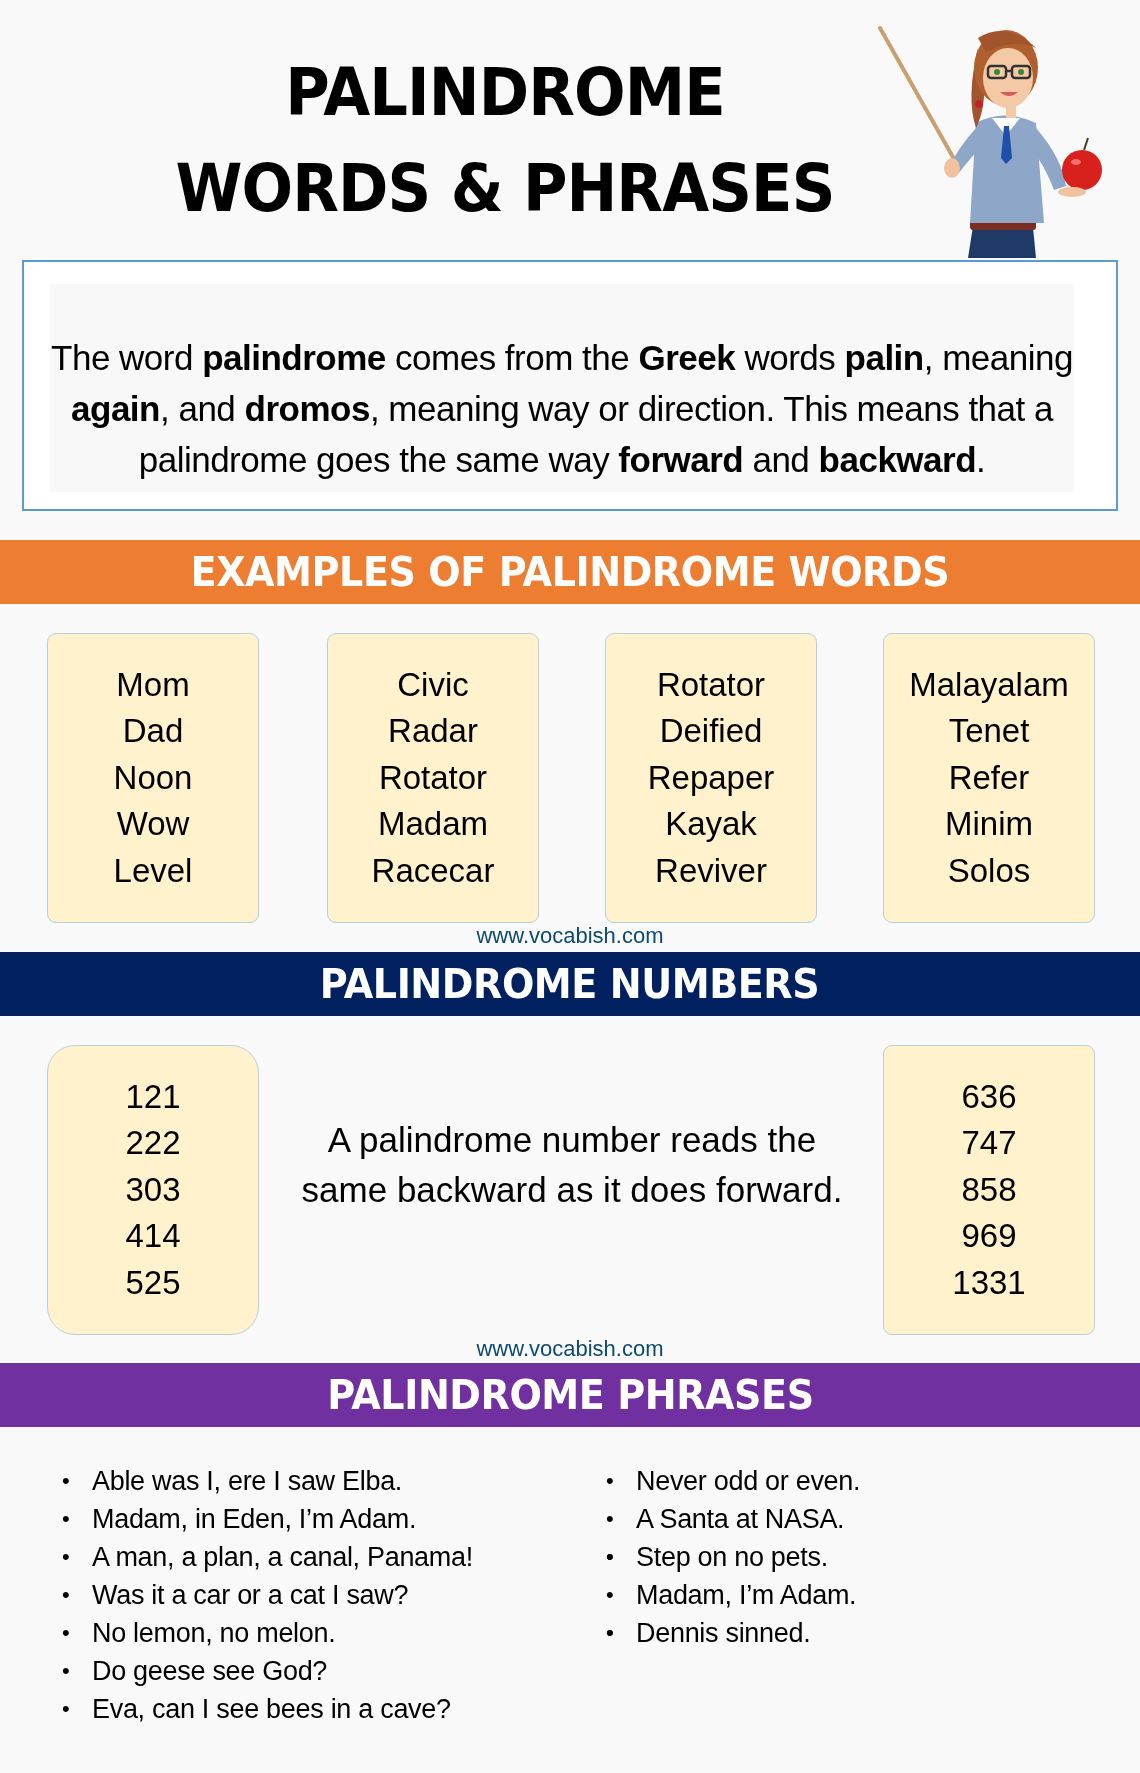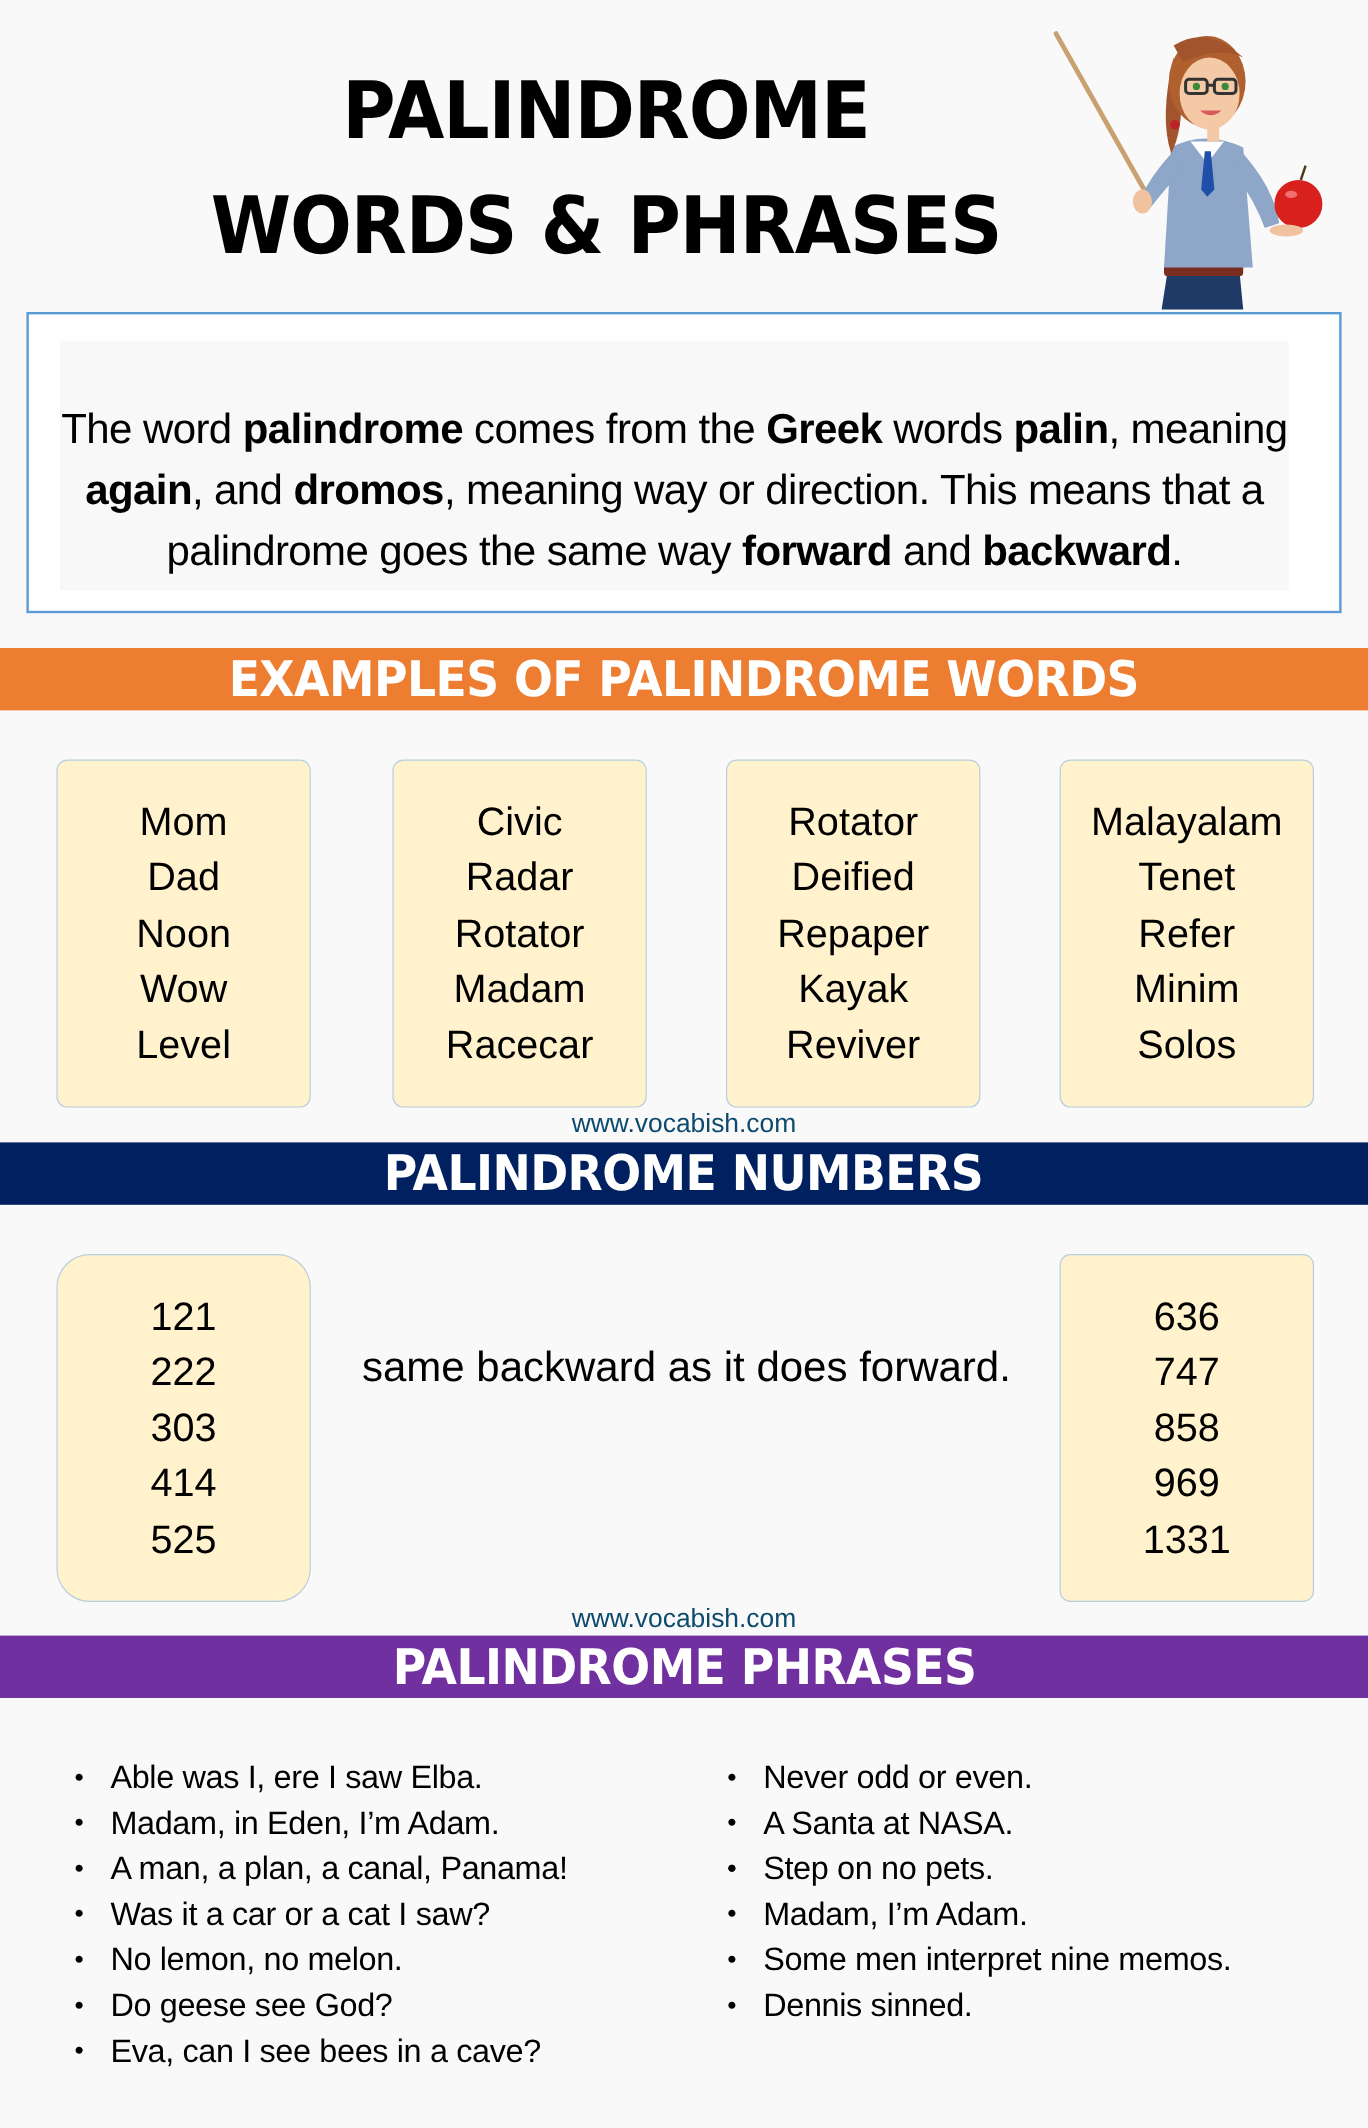--- a/index.html
+++ b/index.html
@@ -10,21 +10,21 @@
   #title-1 { top: 60px; }
   #title-2 { top: 156px; }
 
   .teacher { position: absolute; left: 866px; top: 8px; width: 240px; height: 252px; }
 
   .intro-box { position: absolute; left: 22px; top: 260px; width: 1096px; height: 251px; background: #fff; border: 2px solid #5b9bd5; }
   .intro-panel { position: absolute; left: 26px; top: 22px; width: 1024px; height: 208px; background: #f8f8f8; display: flex; align-items: center; justify-content: center; text-align: center; }
   .intro-text { font-family: "Liberation Sans", sans-serif; font-size: 35px; line-height: 51px; letter-spacing: -0.5px; margin-top: 40px; }
   .intro-text b { font-weight: bold; }
 
-  .band { position: absolute; left: 0; width: 1140px; height: 52px; display: flex; align-items: center; justify-content: center; color: #fff; font-family: "DejaVu Sans", sans-serif; font-weight: bold; font-size: 41px; letter-spacing: -0.5px; }
+  .band { position: absolute; left: 0; width: 1140px; height: 64px; display: flex; align-items: center; justify-content: center; color: #fff; font-family: "DejaVu Sans", sans-serif; font-weight: bold; font-size: 41px; letter-spacing: -0.5px; }
   .band span { transform: scaleX(0.93); display: inline-block; }
   #band-words { top: 540px; background: #ed7d31; }
   #band-numbers { top: 952px; background: #002060; }
   #band-phrases { top: 1363px; background: #7030a0; }
 
   .card { position: absolute; width: 212px; height: 290px; background: #fff2cc; border: 1px solid #b7d0dc; border-radius: 9px; display: flex; flex-direction: column; align-items: center; justify-content: center; }
   .card .item { font-family: "Liberation Sans", sans-serif; font-size: 33px; line-height: 46.5px; }
 
   .wm { position: absolute; left: 0; width: 1140px; text-align: center; font-family: "Liberation Sans", sans-serif; font-size: 22px; color: #0c4a6e; }
   #wm-1 { top: 923px; }
@@ -119,20 +119,21 @@
 
 <div class="card" style="left:47px; top:1045px;border-radius:28px;">
   <div class="item">121</div>
   <div class="item">222</div>
   <div class="item">303</div>
   <div class="item">414</div>
   <div class="item">525</div>
 </div>
 
 <div class="num-desc">
+  <div>A palindrome number reads the</div>
   <div>same backward as it does forward.</div>
 </div>
 
 <div class="card" style="left:883px; top:1045px;">
   <div class="item">636</div>
   <div class="item">747</div>
   <div class="item">858</div>
   <div class="item">969</div>
   <div class="item">1331</div>
 </div>
@@ -152,15 +153,15 @@
   <li><span class="bullet">•</span><span>Do geese see God?</span></li>
   <li><span class="bullet">•</span><span>Eva, can I see bees in a cave?</span></li>
 </ul>
 
 <ul id="phrases-right" class="phrase-col">
   <li><span class="bullet">•</span><span>Never odd or even.</span></li>
   <li><span class="bullet">•</span><span>A Santa at NASA.</span></li>
   <li><span class="bullet">•</span></li>
   <li><span class="bullet">•</span><span>Step on no pets.</span></li>
   <li><span class="bullet">•</span><span>Madam, I’m Adam.</span></li>
-  <li><span class="bullet">•</span><span>Some men interpret nine memos.</span></li>
+  <li><span class="bullet">•</span></li>
   <li><span class="bullet">•</span><span>Dennis sinned.</span></li>
 </ul>
 
 </body></html>

